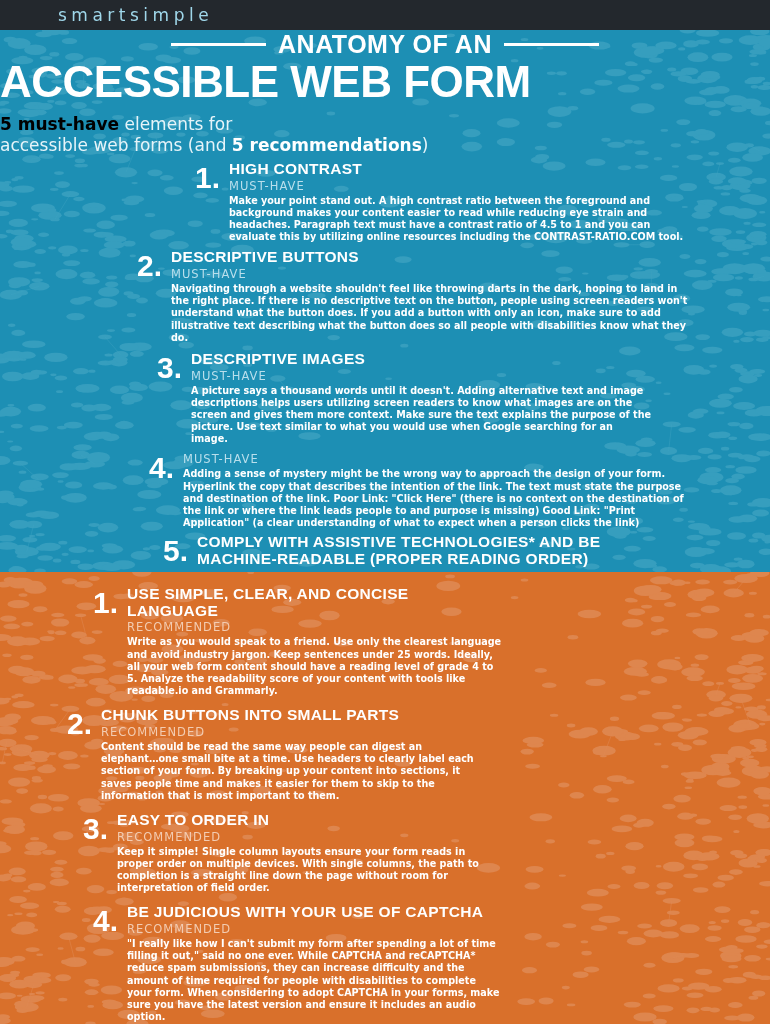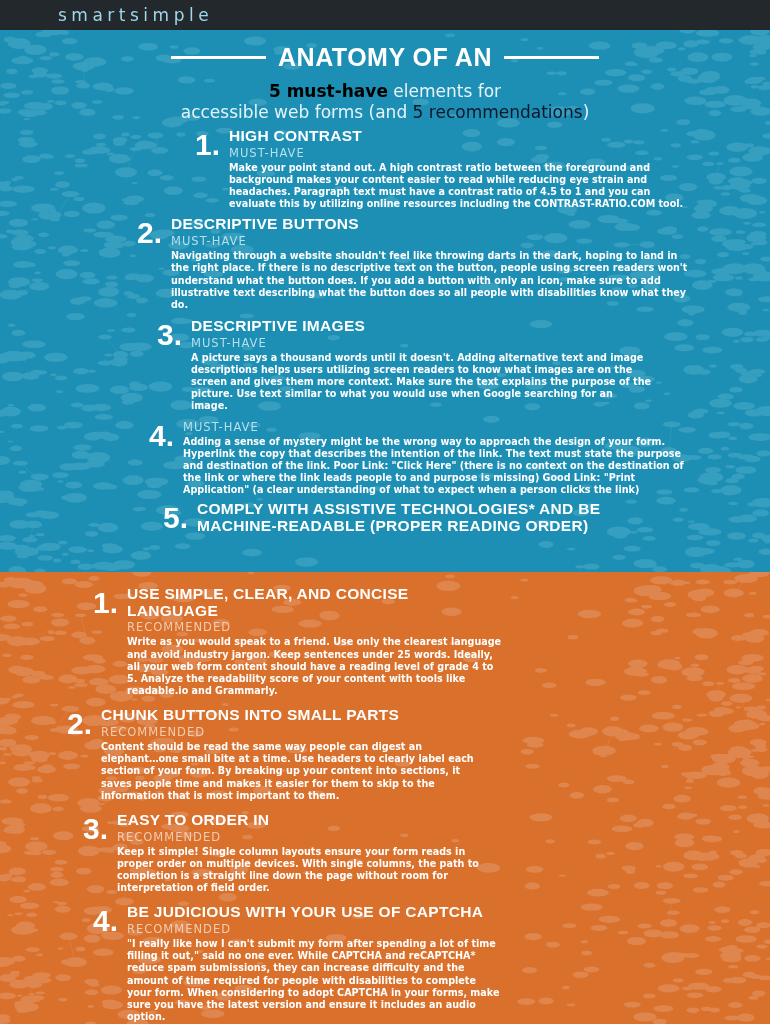--- a/index.html
+++ b/index.html
@@ -24,38 +24,38 @@
   
   .panel { position:relative; overflow:hidden; }
   .panel-blue   { background:#1D8FB4; height:542px; }
   .panel-orange { background:#D9702B; height:452px; }
 
   
   .tex { position:absolute; inset:0; pointer-events:none; }
   .tex svg { width:100%; height:100%; display:block; }
 
   
-  .header { position:relative; z-index:2; text-align:center; padding-top:13px; }
+  .header { position:relative; z-index:2; text-align:left; }
   .kicker-row {
     display:flex; align-items:center; justify-content:center; gap:12px;
   }
   .rule { height:3px; width:95px; background:#ffffff; }
   .kicker {
     color:#ffffff; font-weight:bold; font-size:25px;
     letter-spacing:0.5px; font-family:"Liberation Sans", sans-serif;
   }
   .bigtitle {
     color:#ffffff; font-weight:bold; font-size:44px; line-height:1.02;
     letter-spacing:-0.5px; margin-top:1px;
     font-family:"Liberation Sans", sans-serif;
   }
   .sub1 { color:#E6F4F9; font-size:17px; margin-top:9px; font-family:"DejaVu Sans", sans-serif; }
   .sub1 b { color:#000000; font-weight:bold; }
   .sub2 { color:#E6F4F9; font-size:17px; margin-top:1px; font-family:"DejaVu Sans", sans-serif; }
-  .sub2 b { color:#0f172a; font-weight:normal; }
+  .sub2 b { color:#ffffff; font-weight:bold; }
 
   
   .items { position:relative; z-index:2; }
   .item { display:flex; align-items:flex-start; }
   .num {
     color:#ffffff; font-weight:bold; font-size:30px; line-height:1;
     font-family:"Liberation Sans", sans-serif; flex:0 0 auto;
     text-align:right; padding-top:2px;
   }
   .body { flex:1 1 auto; padding-left:9px; }
@@ -892,20 +892,21 @@
           </g>
       </svg>
     </div>
 
     <div class="header">
       <div class="kicker-row">
         <span class="rule"></span>
         <span class="kicker">ANATOMY OF AN</span>
         <span class="rule"></span>
       </div>
+      <div class="bigtitle">ACCESSIBLE WEB FORM</div>
       <div class="sub1">
         <b>5 must-have</b><span> elements for</span>
       </div>
       <div class="sub2">
         <span>accessible web forms (and </span><b>5 recommendations</b><span>)</span>
       </div>
     </div>
 
     <div class="items">
 

